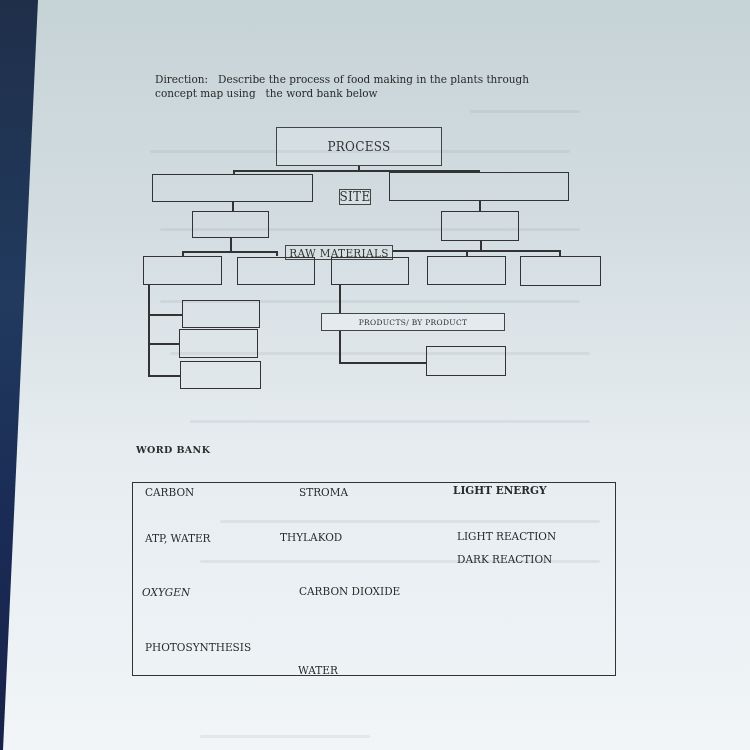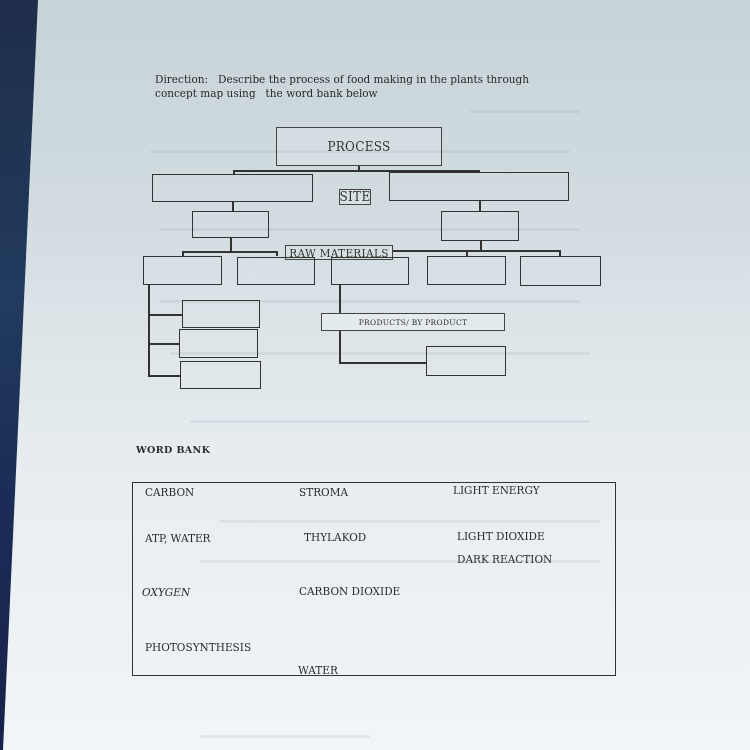--- a/index.html
+++ b/index.html
@@ -126,24 +126,24 @@
     <span>PRODUCTS/ BY PRODUCT</span>
   </div>
   <div class="box" style="left:426px;top:346px;width:80px;height:30px;"></div>
 </div>
 
 <div class="word-bank-title">WORD BANK</div>
 <div class="wb-box"></div>
 
 <div class="wb-word" style="left:145px;top:486px;">CARBON</div>
 <div class="wb-word" style="left:299px;top:486px;">STROMA</div>
-<div class="wb-word" style="left:453px;top:484px;">LIGHT ENERGY</div>
+<div class="wb-word" style="left:453px;top:484px;font-weight:bold;">LIGHT ENERGY</div>
 
 <div class="wb-word" style="left:145px;top:532px;">ATP, WATER</div>
-<div class="wb-word" style="left:304px;top:531px;">THYLAKOD</div>
-<div class="wb-word" style="left:457px;top:530px;">LIGHT DIOXIDE</div>
+<div class="wb-word" style="left:280px;top:531px;">THYLAKOD</div>
+<div class="wb-word" style="left:457px;top:530px;">LIGHT REACTION</div>
 
 <div class="wb-word" style="left:142px;top:586px;font-style:italic;">OXYGEN</div>
 <div class="wb-word" style="left:299px;top:585px;">CARBON DIOXIDE</div>
 <div class="wb-word" style="left:457px;top:553px;">DARK REACTION</div>
 
 <div class="wb-word" style="left:145px;top:641px;">PHOTOSYNTHESIS</div>
 <div class="wb-word" style="left:298px;top:640px;margin-top:24px;">WATER</div>
 
 </body></html>

